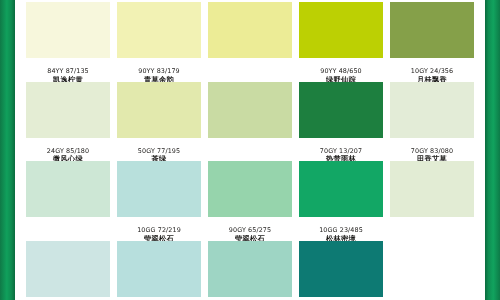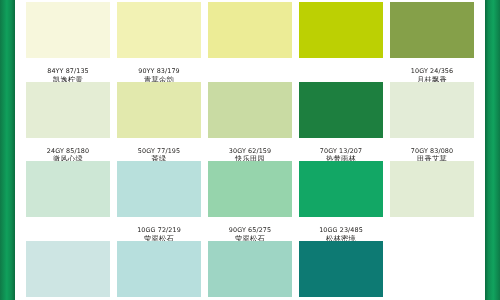--- a/index.html
+++ b/index.html
@@ -82,21 +82,21 @@
     display: block;
     font-size: 6.4px;
     color: #23211f;
     letter-spacing: 0.1px;
     white-space: nowrap;
   }
 
   .swatch-name {
     display: block;
     font-size: 7.2px;
-    font-weight: normal;
+    font-weight: bold;
     color: #1a1917;
     letter-spacing: 0.3px;
     white-space: nowrap;
     margin-top: 1px;
   }
 </style>
 </head>
 <body>
 
 <div id="page">
@@ -116,20 +116,24 @@
         <div class="swatch-meta">
           <span class="swatch-code">90YY 83/179</span>
           <span class="swatch-name">青草余韵</span>
         </div>
       </div>
       <div class="swatch-cell">
         <div class="swatch-chip" style="background: rgb(236, 236, 150);"></div>
       </div>
       <div class="swatch-cell">
         <div class="swatch-chip" style="background: rgb(188, 208, 3);"></div>
+        <div class="swatch-meta">
+          <span class="swatch-code">90YY 48/650</span>
+          <span class="swatch-name">绿野仙踪</span>
+        </div>
       </div>
       <div class="swatch-cell">
         <div class="swatch-chip" style="background: rgb(133, 160, 73);"></div>
         <div class="swatch-meta">
           <span class="swatch-code">10GY 24/356</span>
           <span class="swatch-name">月桂飘香</span>
         </div>
       </div>
       <div class="swatch-cell">
         <div class="swatch-chip" style="background: rgb(228, 237, 212);"></div>
@@ -140,24 +144,20 @@
       </div>
       <div class="swatch-cell">
         <div class="swatch-chip" style="background: rgb(226, 233, 173);"></div>
         <div class="swatch-meta">
           <span class="swatch-code">50GY 77/195</span>
           <span class="swatch-name">茶绿</span>
         </div>
       </div>
       <div class="swatch-cell">
         <div class="swatch-chip" style="background: rgb(201, 219, 163);"></div>
-        <div class="swatch-meta">
-          <span class="swatch-code">30GY 62/159</span>
-          <span class="swatch-name">快乐田园</span>
-        </div>
       </div>
       <div class="swatch-cell">
         <div class="swatch-chip" style="background: rgb(29, 127, 63);"></div>
         <div class="swatch-meta">
           <span class="swatch-code">70GY 13/207</span>
           <span class="swatch-name">热带雨林</span>
         </div>
       </div>
       <div class="swatch-cell">
         <div class="swatch-chip" style="background: rgb(227, 236, 215);"></div>

